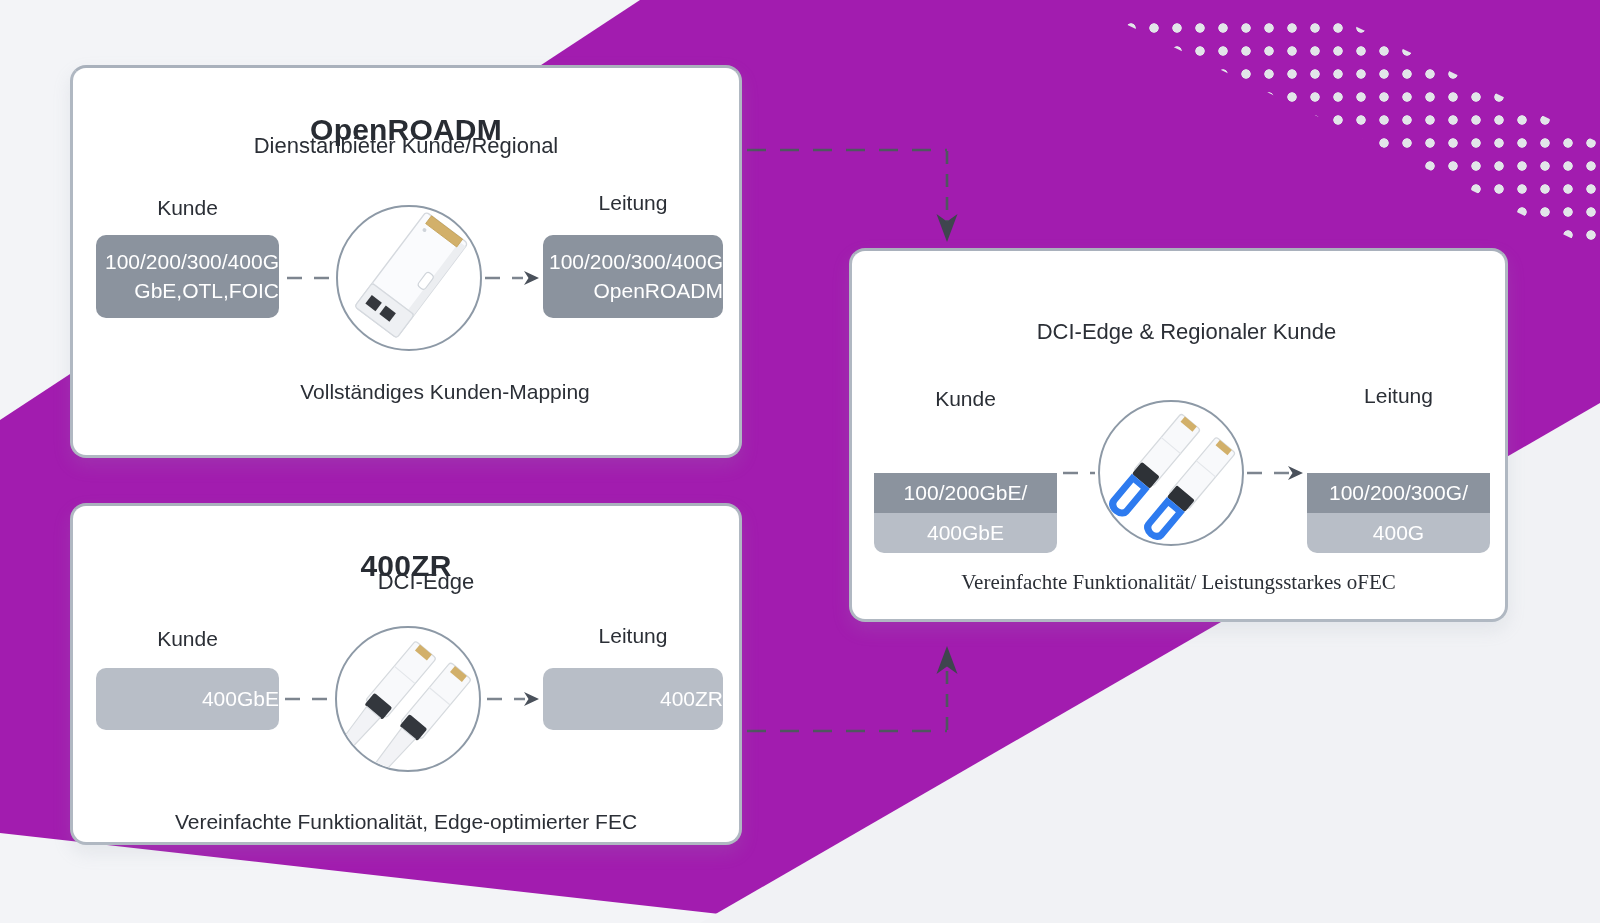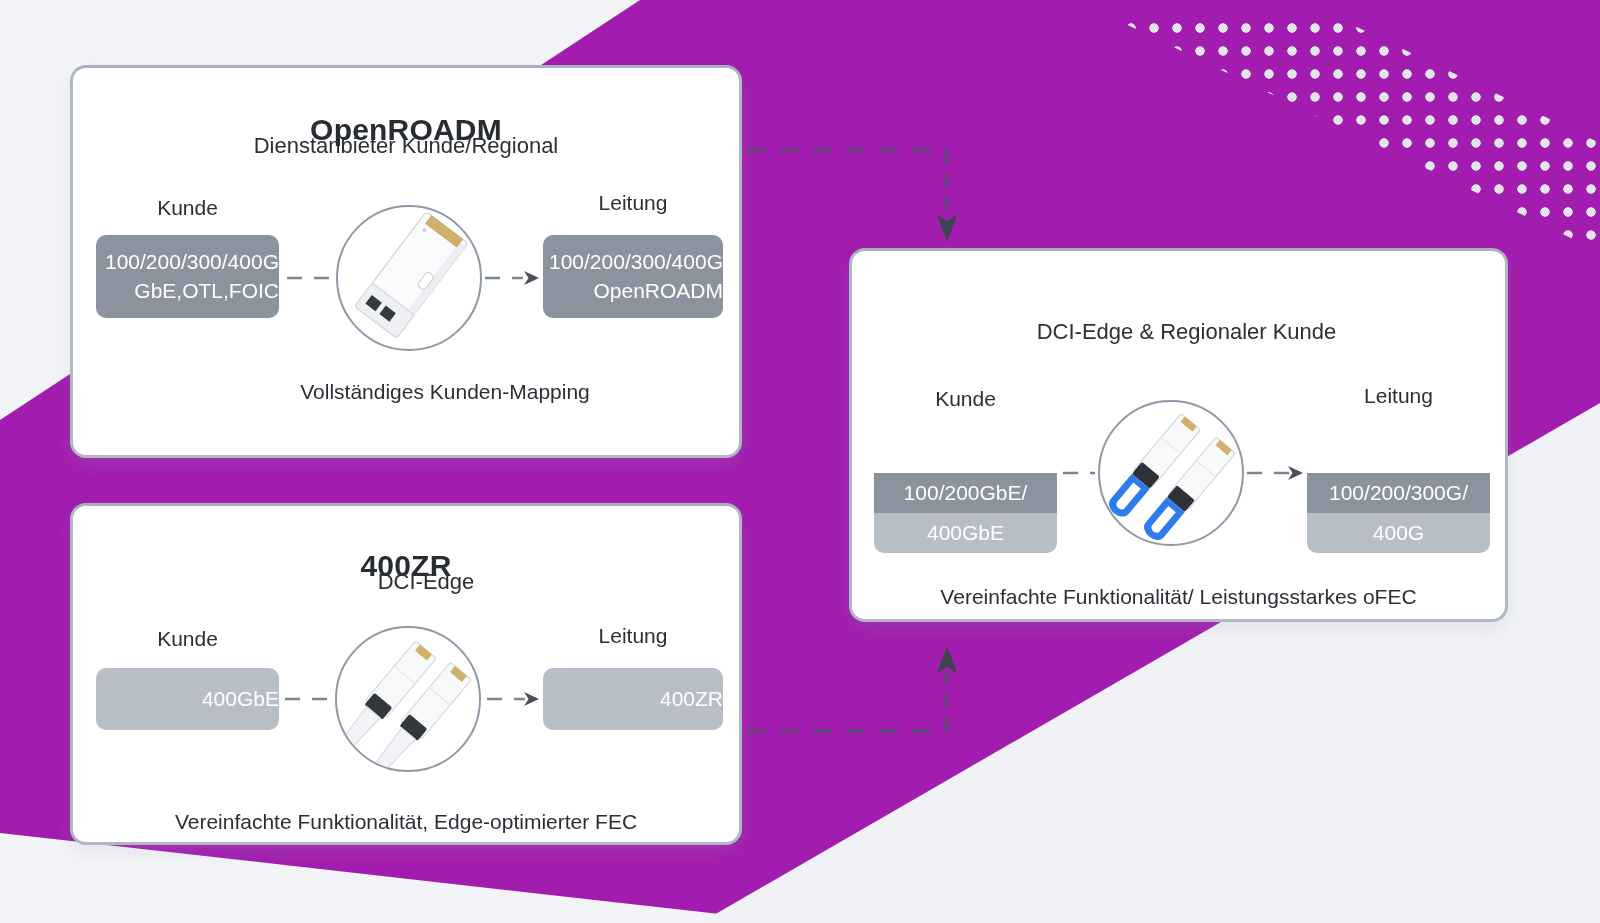--- a/index.html
+++ b/index.html
@@ -203,18 +203,18 @@
           <path fill-rule="evenodd" fill="#2e7bef" d="M-12 28 h24 v34 a12 9 0 0 1 -24 0 Z M-5 34 h10 v26 a5 4 0 0 1 -10 0 Z"></path>
         </g>
       </svg>
     </div>
 
     <div class="seg-box" style="left:455px;top:178px;width:183px;">
       <div class="seg dark">100/200/300G/</div>
       <div class="seg light">400G</div>
     </div>
 
-    <div class="caption" style="top:332px;">
+    <div class="caption" style="top:318px;font-family:Liberation Serif, serif;">
       <div>Vereinfachte Funktionalität/ Leistungsstarkes oFEC</div>
     </div>
   </section>
 
 </div>
 
 </body></html>

